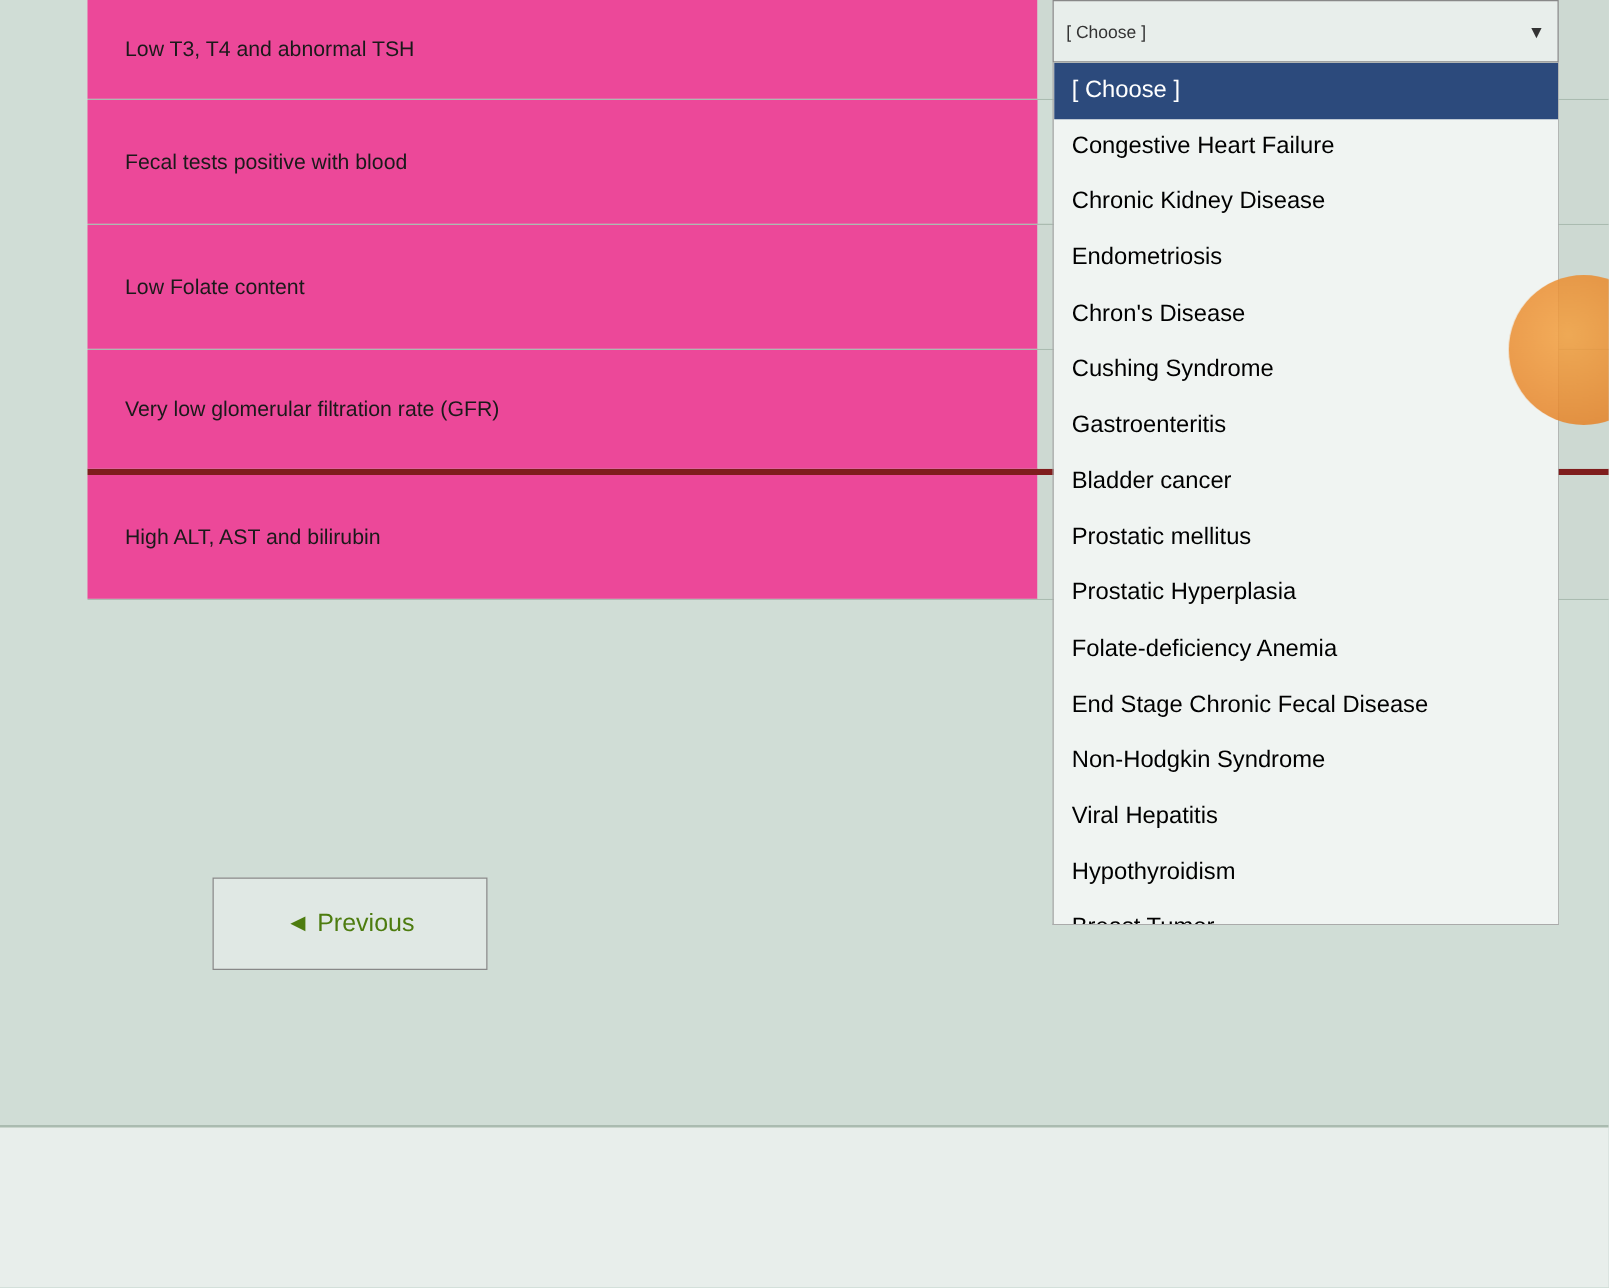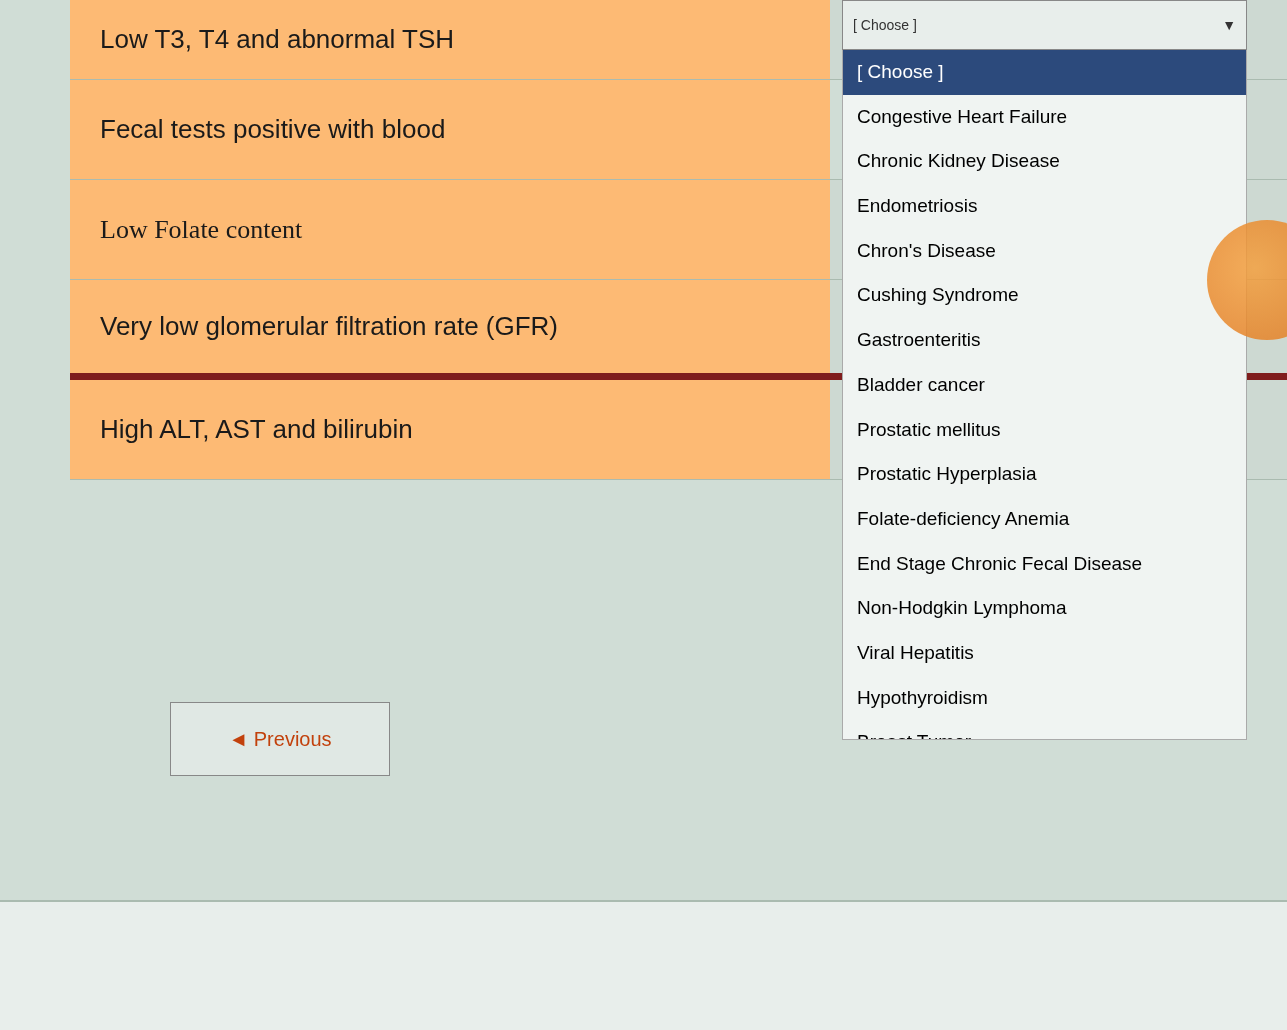--- a/index.html
+++ b/index.html
@@ -39,23 +39,23 @@
     .row {
       display: flex;
       align-items: stretch;
       border-bottom: 1px solid #aabbb0;
       min-height: 80px;
     }
 
     .row-label {
       flex: 0 0 760px;
       padding: 22px 30px;
-      font-size: 26px;
+      font-size: 17px;
       color: #1a1a1a;
-      background: #fdba74;
+      background: #ec4899;
       display: flex;
       align-items: center;
     }
 
     .row-control {
       flex: 1;
       padding: 10px 20px;
       display: flex;
       align-items: center;
       background: #cdd9d2;
@@ -115,21 +115,21 @@
 
     .previous-btn {
       position: absolute;
       top: 702px;
       left: 100px;
       width: 220px;
       height: 74px;
       border: 1px solid #888;
       background: #e0e8e4;
       font-size: 20px;
-      color: #c2410c;
+      color: #4d7c0f;
       display: flex;
       align-items: center;
       justify-content: center;
       cursor: pointer;
       gap: 8px;
     }
 
     .footer-bar {
       position: absolute;
       bottom: 0;
@@ -170,29 +170,29 @@
     </div>
 
     <div class="row" style="height:100px; border-bottom: 1px solid #aabbb0; gap: 12px;">
       <div class="row-label">
         <span>Fecal tests positive with blood</span>
       </div>
       <div class="row-control">
       </div>
     </div>
 
-    <div class="row" style="height:100px; border-bottom: 1px solid #aabbb0; font-family: Liberation Serif, serif;">
+    <div class="row" style="height:100px; border-bottom: 1px solid #aabbb0;">
       <div class="row-label">
         <span>Low Folate content</span>
       </div>
       <div class="row-control">
       </div>
     </div>
 
-    <div class="row" style="height:100px; border-bottom: 7px solid #7f1d1d;">
+    <div class="row" style="height:100px; border-bottom: 5px solid #7f1d1d;">
       <div class="row-label">
         <span>Very low glomerular filtration rate (GFR)</span>
       </div>
       <div class="row-control">
       </div>
     </div>
 
     <div class="row" style="height:100px; border-bottom: 1px solid #aabbb0;">
       <div class="row-label">
         <span>High ALT, AST and bilirubin</span>
@@ -214,21 +214,21 @@
           <div class="dropdown-item">Chronic Kidney Disease</div>
           <div class="dropdown-item">Endometriosis</div>
           <div class="dropdown-item">Chron's Disease</div>
           <div class="dropdown-item">Cushing Syndrome</div>
           <div class="dropdown-item">Gastroenteritis</div>
           <div class="dropdown-item">Bladder cancer</div>
           <div class="dropdown-item">Prostatic mellitus</div>
           <div class="dropdown-item">Prostatic Hyperplasia</div>
           <div class="dropdown-item">Folate-deficiency Anemia</div>
           <div class="dropdown-item">End Stage Chronic Fecal Disease</div>
-          <div class="dropdown-item">Non-Hodgkin Lymphoma</div>
+          <div class="dropdown-item">Non-Hodgkin Syndrome</div>
           <div class="dropdown-item">Viral Hepatitis</div>
           <div class="dropdown-item">Hypothyroidism</div>
           <div class="dropdown-item">Breast Tumor</div>
         </div>
     </div>
 
     <div class="previous-btn">
       <span>◄ Previous</span>
     </div>
 

